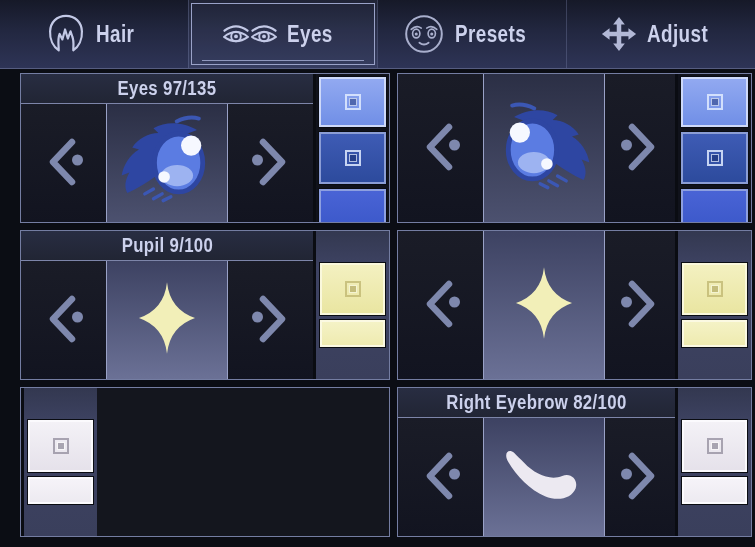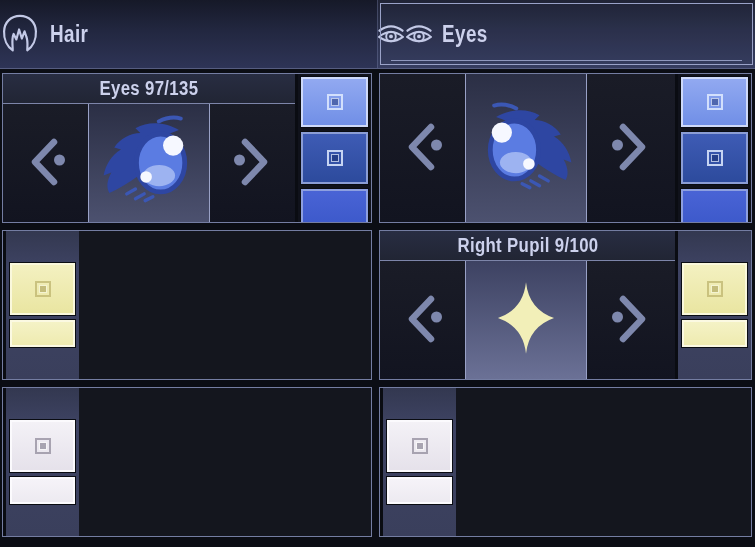--- a/index.html
+++ b/index.html
@@ -14,20 +14,21 @@
   .tabbar {
     height:69px;
     display:flex;
     background:linear-gradient(180deg,#161928 0%, #222740 45%, #2e3456 100%);
     border-bottom:1px solid #565d80;
   }
   .tab {
     flex:1;
     display:flex;
     align-items:center;
+    justify-content:center;
     gap:10px;
     color:#ccd1ec;
     position:relative;
     cursor:pointer;
     background:transparent;
     border:none;
   }
   .tab + .tab { border-left:1px solid rgba(122,132,172,.35); }
   .tab-label {
     display:inline-block;
@@ -46,21 +47,21 @@
   }
   .tab.selected::after {
     content:'';
     position:absolute; left:13px; right:13px; bottom:7px;
     height:1px; background:#8f97bd;
   }
   .tab-icon { flex:0 0 auto; display:flex; align-items:center; }
 
   
   .panels {
-    position:absolute; top:73px; left:2px; right:3px;
+    position:absolute; top:73px; left:20px; right:3px;
     display:grid;
     grid-template-columns:370px 1fr;
     grid-auto-rows:150px;
     gap:7px 7px;
   }
   .panel {
     border:1px solid #747da2;
     background:#14161e;
     display:flex;
     overflow:hidden;
@@ -215,20 +216,36 @@
     <span class="tab-icon">
       <svg width="26" height="23" style="margin-right:-4px">
           <use href="#sym-eye-glyph"></use>
         </svg>
       <svg width="26" height="23" style="margin-left:6px">
           <use href="#sym-eye-glyph"></use>
         </svg>
     </span>
     <span class="tab-label">Eyes</span>
   </button>
+  <button class="tab">
+    <span class="tab-icon">
+      <svg width="42" height="42">
+          <use href="#sym-presets"></use>
+        </svg>
+    </span>
+    <span class="tab-label">Presets</span>
+  </button>
+  <button class="tab">
+    <span class="tab-icon">
+      <svg width="36" height="36">
+          <use href="#sym-adjust"></use>
+        </svg>
+    </span>
+    <span class="tab-label">Adjust</span>
+  </button>
 </nav>
 
 <main class="panels">
 
   <section class="panel">
     <div class="panel-main">
       <div class="panel-header">
         <span class="panel-title">Eyes 97/135</span>
       </div>
       <div class="panel-body">
@@ -287,33 +304,52 @@
           <span class="sw-ind ind-blue"></span>
         </div>
       <div class="swatch sw-blue2 h-lg2">
           <span class="sw-ind ind-blue"></span>
         </div>
       <div class="swatch sw-blue3 h-clip"></div>
     </div>
   </section>
 
   <section class="panel">
+    <div class="panel-main">
+      <div class="panel-header">
+        <span class="panel-title">Pupil 9/100</span>
+      </div>
+      <div class="panel-body">
+        <button class="nav-btn prev">
+          <span><svg width="46" height="54">
+                <use href="#sym-chev-left"></use>
+              </svg></span>
+        </button>
+        <div class="preview shade-mid">
+          <span><svg width="58" height="74">
+                <use href="#sym-star"></use>
+              </svg></span>
+        </div>
+        <button class="nav-btn next">
+          <span><svg width="46" height="54">
+                <use href="#sym-chev-right"></use>
+              </svg></span>
+        </button>
+      </div>
+    </div>
     <div class="swatch-col col-navy">
       <div class="swatch sw-yellow1 h-lg2">
           <span class="sw-ind ind-yellow"></span>
         </div>
       <div class="swatch sw-yellow2 h-sm"></div>
     </div>
   </section>
 
   <section class="panel">
     <div class="panel-main">
-      <div class="panel-header">
-        <span class="panel-title">Right Pupil 9/100</span>
-      </div>
       <div class="panel-body">
         <button class="nav-btn prev">
           <span><svg width="46" height="54">
                 <use href="#sym-chev-left"></use>
               </svg></span>
         </button>
         <div class="preview shade-mid">
           <span><svg width="58" height="74">
                 <use href="#sym-star"></use>
               </svg></span>
@@ -336,20 +372,44 @@
   <section class="panel">
     <div class="swatch-col col-navy">
       <div class="swatch sw-white1 h-lg2">
           <span class="sw-ind ind-white"></span>
         </div>
       <div class="swatch sw-white2 h-sm"></div>
     </div>
   </section>
 
   <section class="panel">
+    <div class="panel-main">
+      <div class="panel-header">
+        <span class="panel-title">Right Eyebrow 82/100</span>
+      </div>
+      <div class="panel-body">
+        <button class="nav-btn prev">
+          <span><svg width="46" height="54">
+                <use href="#sym-chev-left"></use>
+              </svg></span>
+        </button>
+        <div class="preview shade-mid">
+          <span class="flip" style="display:flex">
+              <svg width="92" height="62">
+                <use href="#sym-brow"></use>
+              </svg>
+            </span>
+        </div>
+        <button class="nav-btn next">
+          <span><svg width="46" height="54">
+                <use href="#sym-chev-right"></use>
+              </svg></span>
+        </button>
+      </div>
+    </div>
     <div class="swatch-col col-navy">
       <div class="swatch sw-white1 h-lg2">
           <span class="sw-ind ind-white"></span>
         </div>
       <div class="swatch sw-white2 h-sm"></div>
     </div>
   </section>
 
 </main>
 

